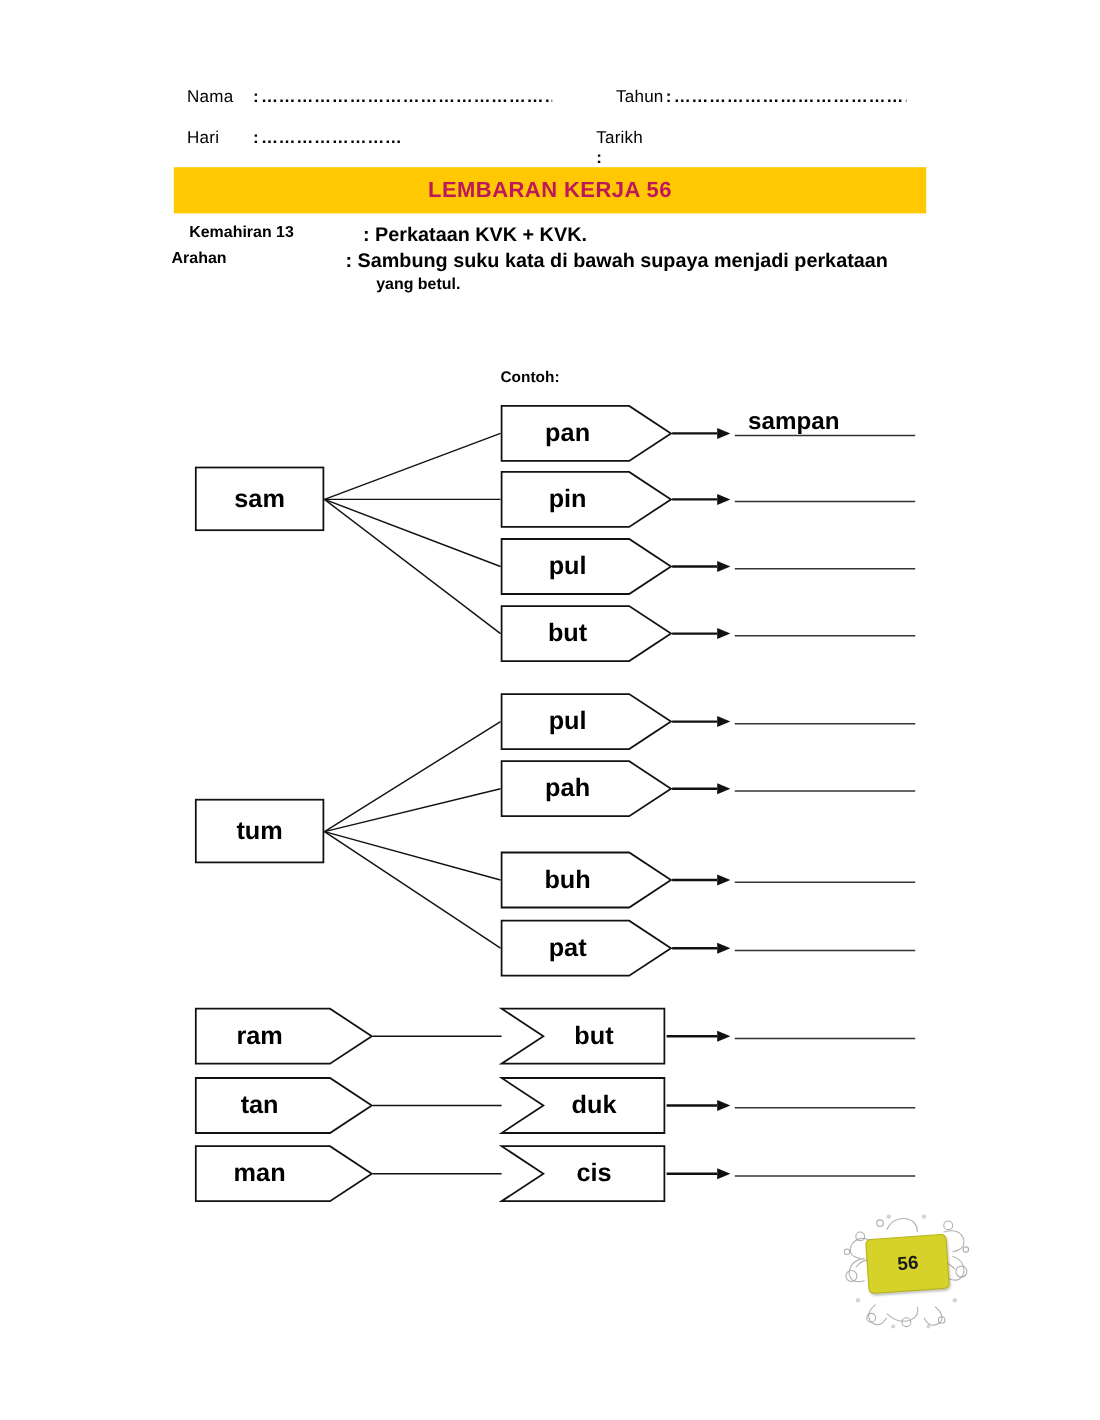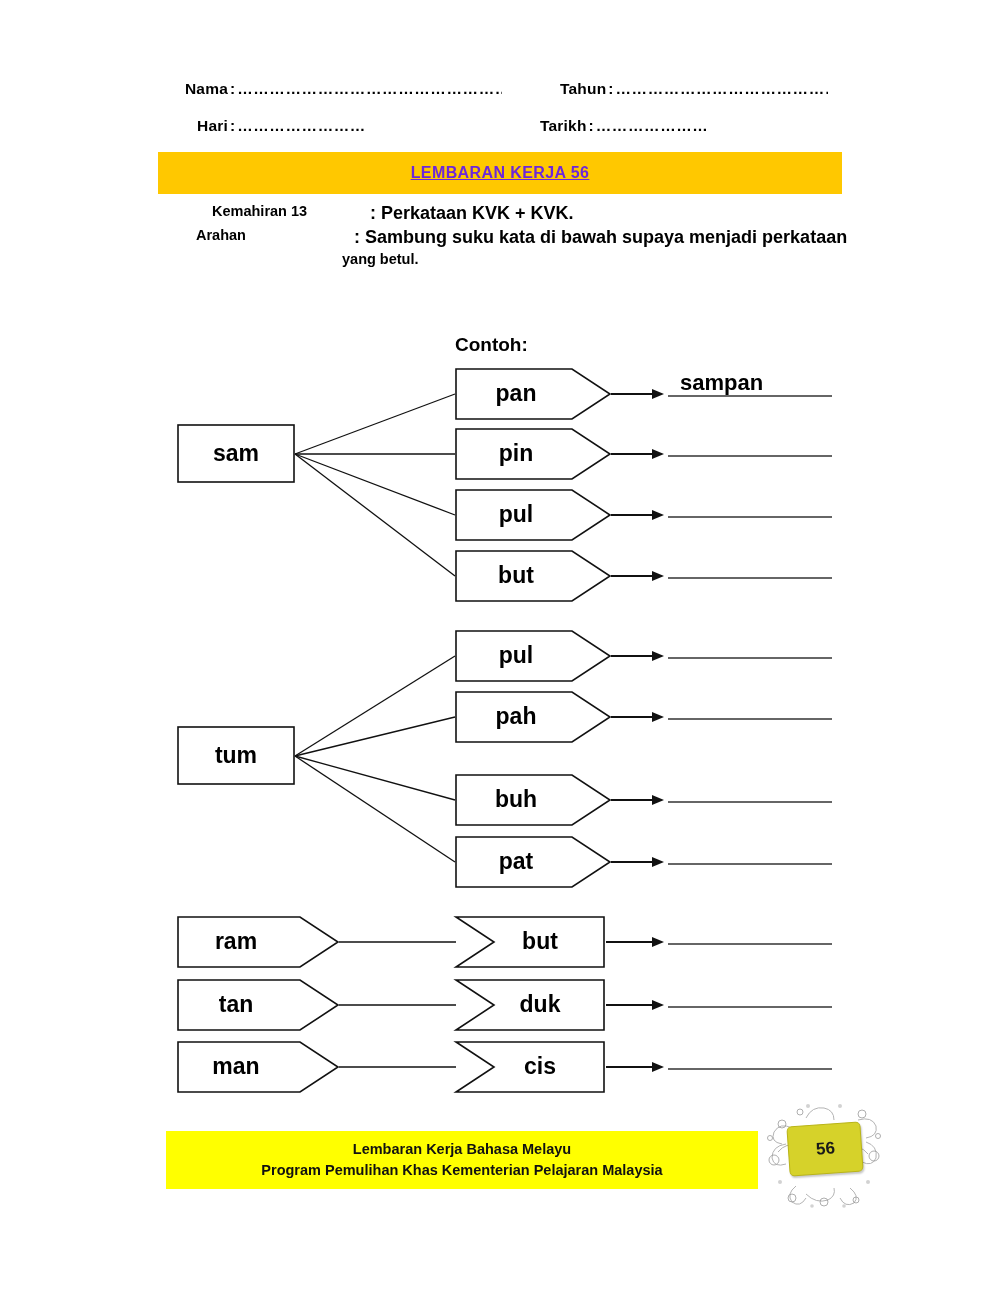--- a/index.html
+++ b/index.html
@@ -22,74 +22,71 @@
 
   
   .field-row {
     position: absolute;
     display: flex;
     align-items: baseline;
     white-space: nowrap;
   }
   .field-label {
     font-size: 15.5px;
-    font-weight: 700;
+    font-weight: 400;
     letter-spacing: .2px;
-    text-align: right;
   }
   .field-colon {
     font-size: 15.5px;
     font-weight: 700;
     margin-left: 2px;
   }
   .field-dots {
     font-size: 15.5px;
     font-weight: 700;
     letter-spacing: .6px;
     overflow: hidden;
     display: inline-block;
     margin-left: 2px;
   }
   #row-nama  { left: 170px; top: 80px;  }
   #row-hari  { left: 170px; top: 117px; }
   #row-tahun { left: 540px; top: 80px; margin-left: 20px;  }
-  #row-tarikh{ left: 540px; top: 117px; }
+  #row-tarikh{ left: 540px; top: 117px; flex-direction: column; }
   #row-nama  .field-label { width: 58px; }
   #row-hari  .field-label { width: 58px; }
   #row-nama  .field-dots  { width: 265px; }
   #row-hari  .field-dots  { width: 140px; }
   #row-tahun .field-dots  { width: 212px; }
   #row-tarikh .field-dots { width: 125px; }
 
   
   #title-banner {
     position: absolute;
     left: 158px;
     top: 152px;
     width: 684px;
     height: 42px;
     background: #FFC800;
     display: flex;
     align-items: center;
     justify-content: center;
   }
   #title-banner .title-text {
-    font-size: 16px;
+    font-size: 20px;
     font-weight: 700;
     letter-spacing: .4px;
-    color: #6d28d9;
-    text-decoration: underline;
+    color: #be185d;
   }
 
   
   .instr-row {
     position: absolute;
     display: flex;
     white-space: nowrap;
-    margin-left: 40px;
   }
   .instr-key {
     font-size: 14.5px;
     font-weight: 700;
     width: 158px;
     display: inline-block;
   }
   .instr-val {
     font-size: 18px;
     font-weight: 700;
@@ -104,21 +101,21 @@
     font-weight: 700;
     white-space: nowrap;
     text-align: center;
   }
 
   
   #contoh-label {
     position: absolute;
     left: 455px;
     top: 334px;
-    font-size: 19px;
+    font-size: 14px;
     font-weight: 700;
     text-align: center;
   }
 
   
   #diagram {
     position: absolute;
     left: 0;
     top: 0;
     width: 1000px;
@@ -362,24 +359,20 @@
       <line class="connector" x1="339" y1="1067" x2="456" y2="1067"></line>
       <polygon class="shape-outline" points="456,1042 604,1042 604,1092 456,1092 494,1067"></polygon>
       <text class="syl-text" x="540" y="1068">cis</text>
       <line class="arrow-line" x1="606" y1="1067" x2="652" y2="1067"></line>
       <polygon points="652,1062 664,1067 652,1072" fill="#111111"></polygon>
       <line class="answer-line" x1="668" y1="1069" x2="832" y2="1069"></line>
       <text class="answer-text" x="680" y="1063"></text>
     </g>
   </svg>
 
-  <div id="footer-banner">
-    <span class="footer-line">Lembaran Kerja Bahasa Melayu</span>
-    <span class="footer-line">Program Pemulihan  Khas  Kementerian  Pelajaran Malaysia</span>
-  </div>
 
   <div id="page-badge">
     <svg class="badge-ornament" viewBox="0 0 122 112">
       <g stroke="#9a9a9a" stroke-width="1" fill="none" opacity="0.75">
         <path d="M30 30 q-12 -6 -18 4 q-4 10 8 12"></path>
         <path d="M24 46 q-14 2 -14 14 q2 10 14 6"></path>
         <path d="M96 22 q14 -4 18 6 q2 10 -10 12"></path>
         <path d="M104 44 q12 4 10 16 q-4 9 -14 4"></path>
         <path d="M34 88 q-10 8 -4 16 q8 6 14 -4"></path>
         <path d="M88 90 q10 8 4 15 q-9 5 -14 -5"></path>

